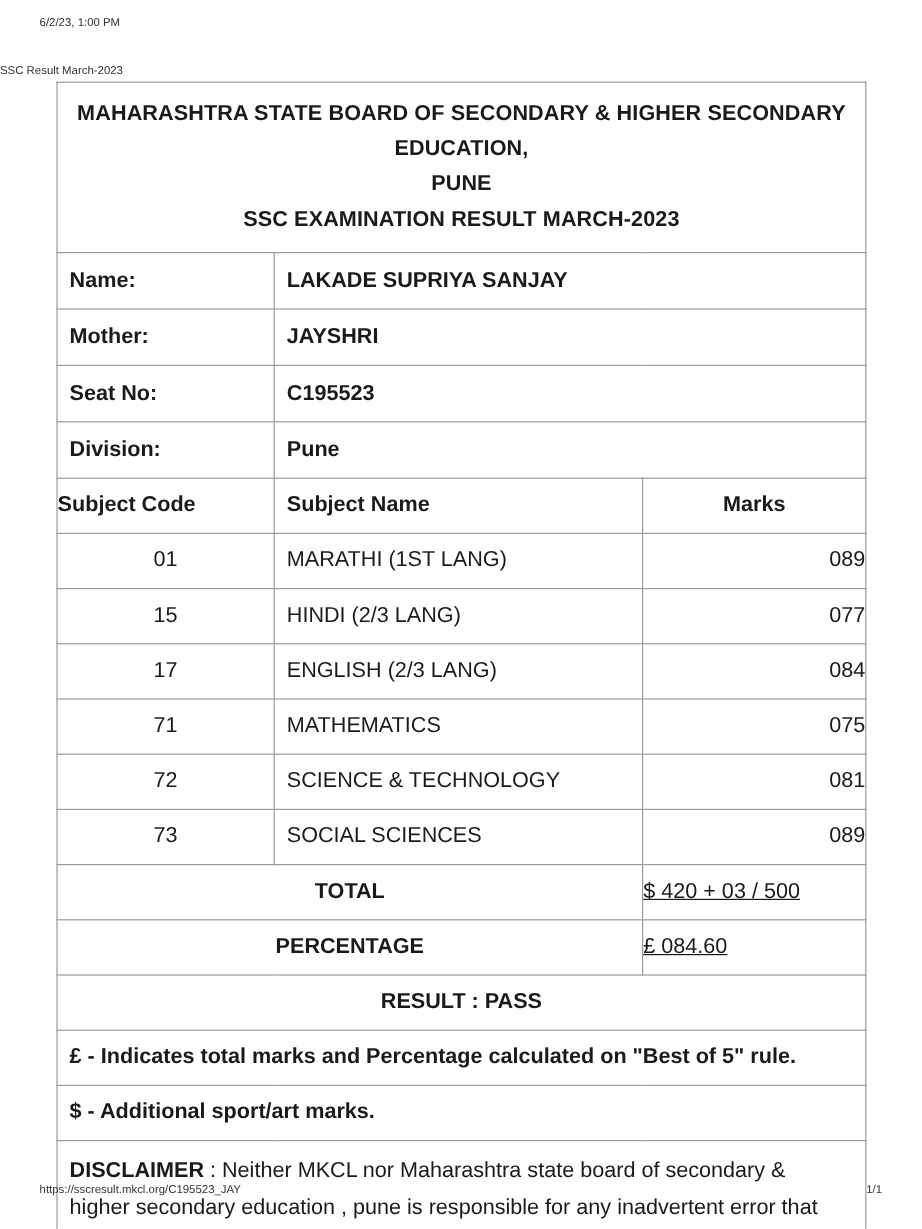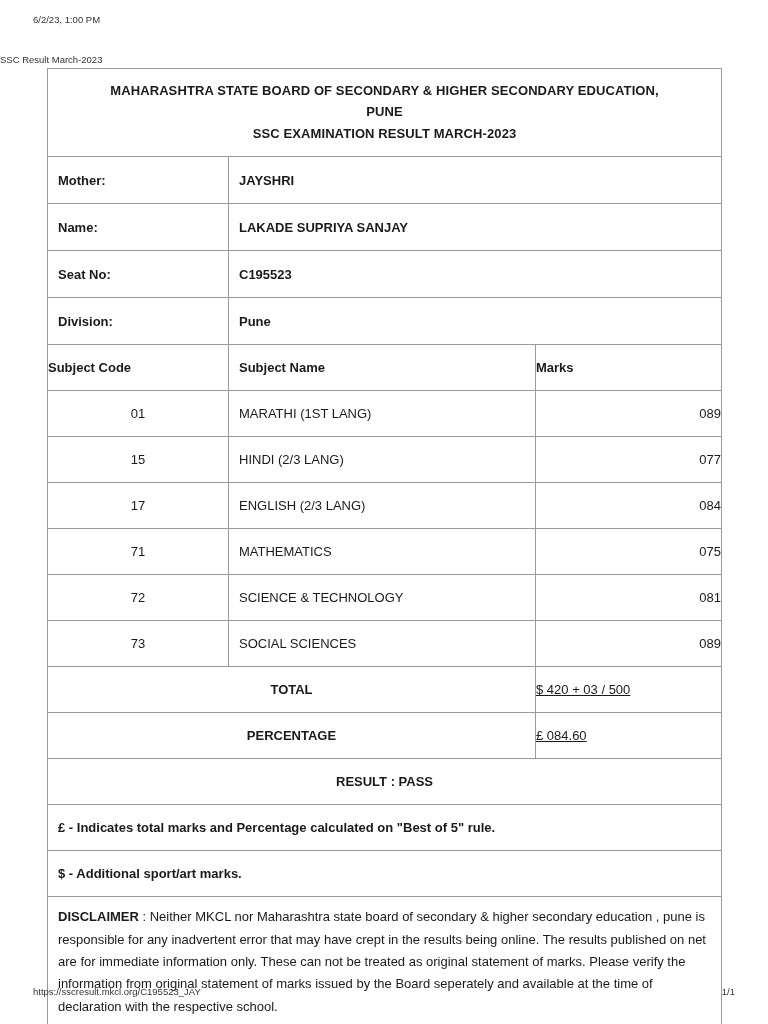--- a/index.html
+++ b/index.html
@@ -72,21 +72,21 @@
   }
   table.marksheet {
     width: 674px;
     border-collapse: collapse;
     table-layout: fixed;
   }
   table.marksheet td {
     border: 1px solid #9a9a9a;
     padding: 0;
     vertical-align: middle;
-    font-size: 13px;
+    font-size: 18px;
     color: #1a1a1a;
   }
 
   
   .banner {
     text-align: center;
     font-weight: bold;
     font-size: 13.5px;
     letter-spacing: 0.1px;
     padding: 11px 14px 12px 14px !important;
@@ -112,21 +112,21 @@
 
   
   .col-head {
     font-weight: bold;
     font-size: 13.5px;
     height: 30px;
     padding: 7px 0 8px 0 !important;
   }
   .col-head.code { text-align: left; }
   .col-head.name { text-align: left; padding-left: 10px !important; }
-  .col-head.marks { }
+  .col-head.marks { text-align: center; }
 
   .cell-code {
     text-align: center;
     height: 30px;
     padding: 7px 0 8px 0 !important;
     font-size: 13px;
   }
   .cell-name {
     text-align: left;
     height: 30px;
@@ -205,26 +205,26 @@
 
       <tr>
         <td class="banner" colspan="3">
           <div>MAHARASHTRA STATE BOARD OF SECONDARY &amp; HIGHER SECONDARY EDUCATION,</div>
           <div>PUNE</div>
           <div class="bline3">SSC EXAMINATION RESULT MARCH-2023</div>
         </td>
       </tr>
 
       <tr>
+        <td class="info-label">Name:</td>
+        <td class="info-value" colspan="2">LAKADE SUPRIYA SANJAY</td>
+      </tr>
+      <tr>
         <td class="info-label">Mother:</td>
         <td class="info-value" colspan="2">JAYSHRI</td>
-      </tr>
-      <tr>
-        <td class="info-label">Name:</td>
-        <td class="info-value" colspan="2">LAKADE SUPRIYA SANJAY</td>
       </tr>
       <tr>
         <td class="info-label">Seat No:</td>
         <td class="info-value" colspan="2">C195523</td>
       </tr>
       <tr>
         <td class="info-label">Division:</td>
         <td class="info-value" colspan="2">Pune</td>
       </tr>
 

